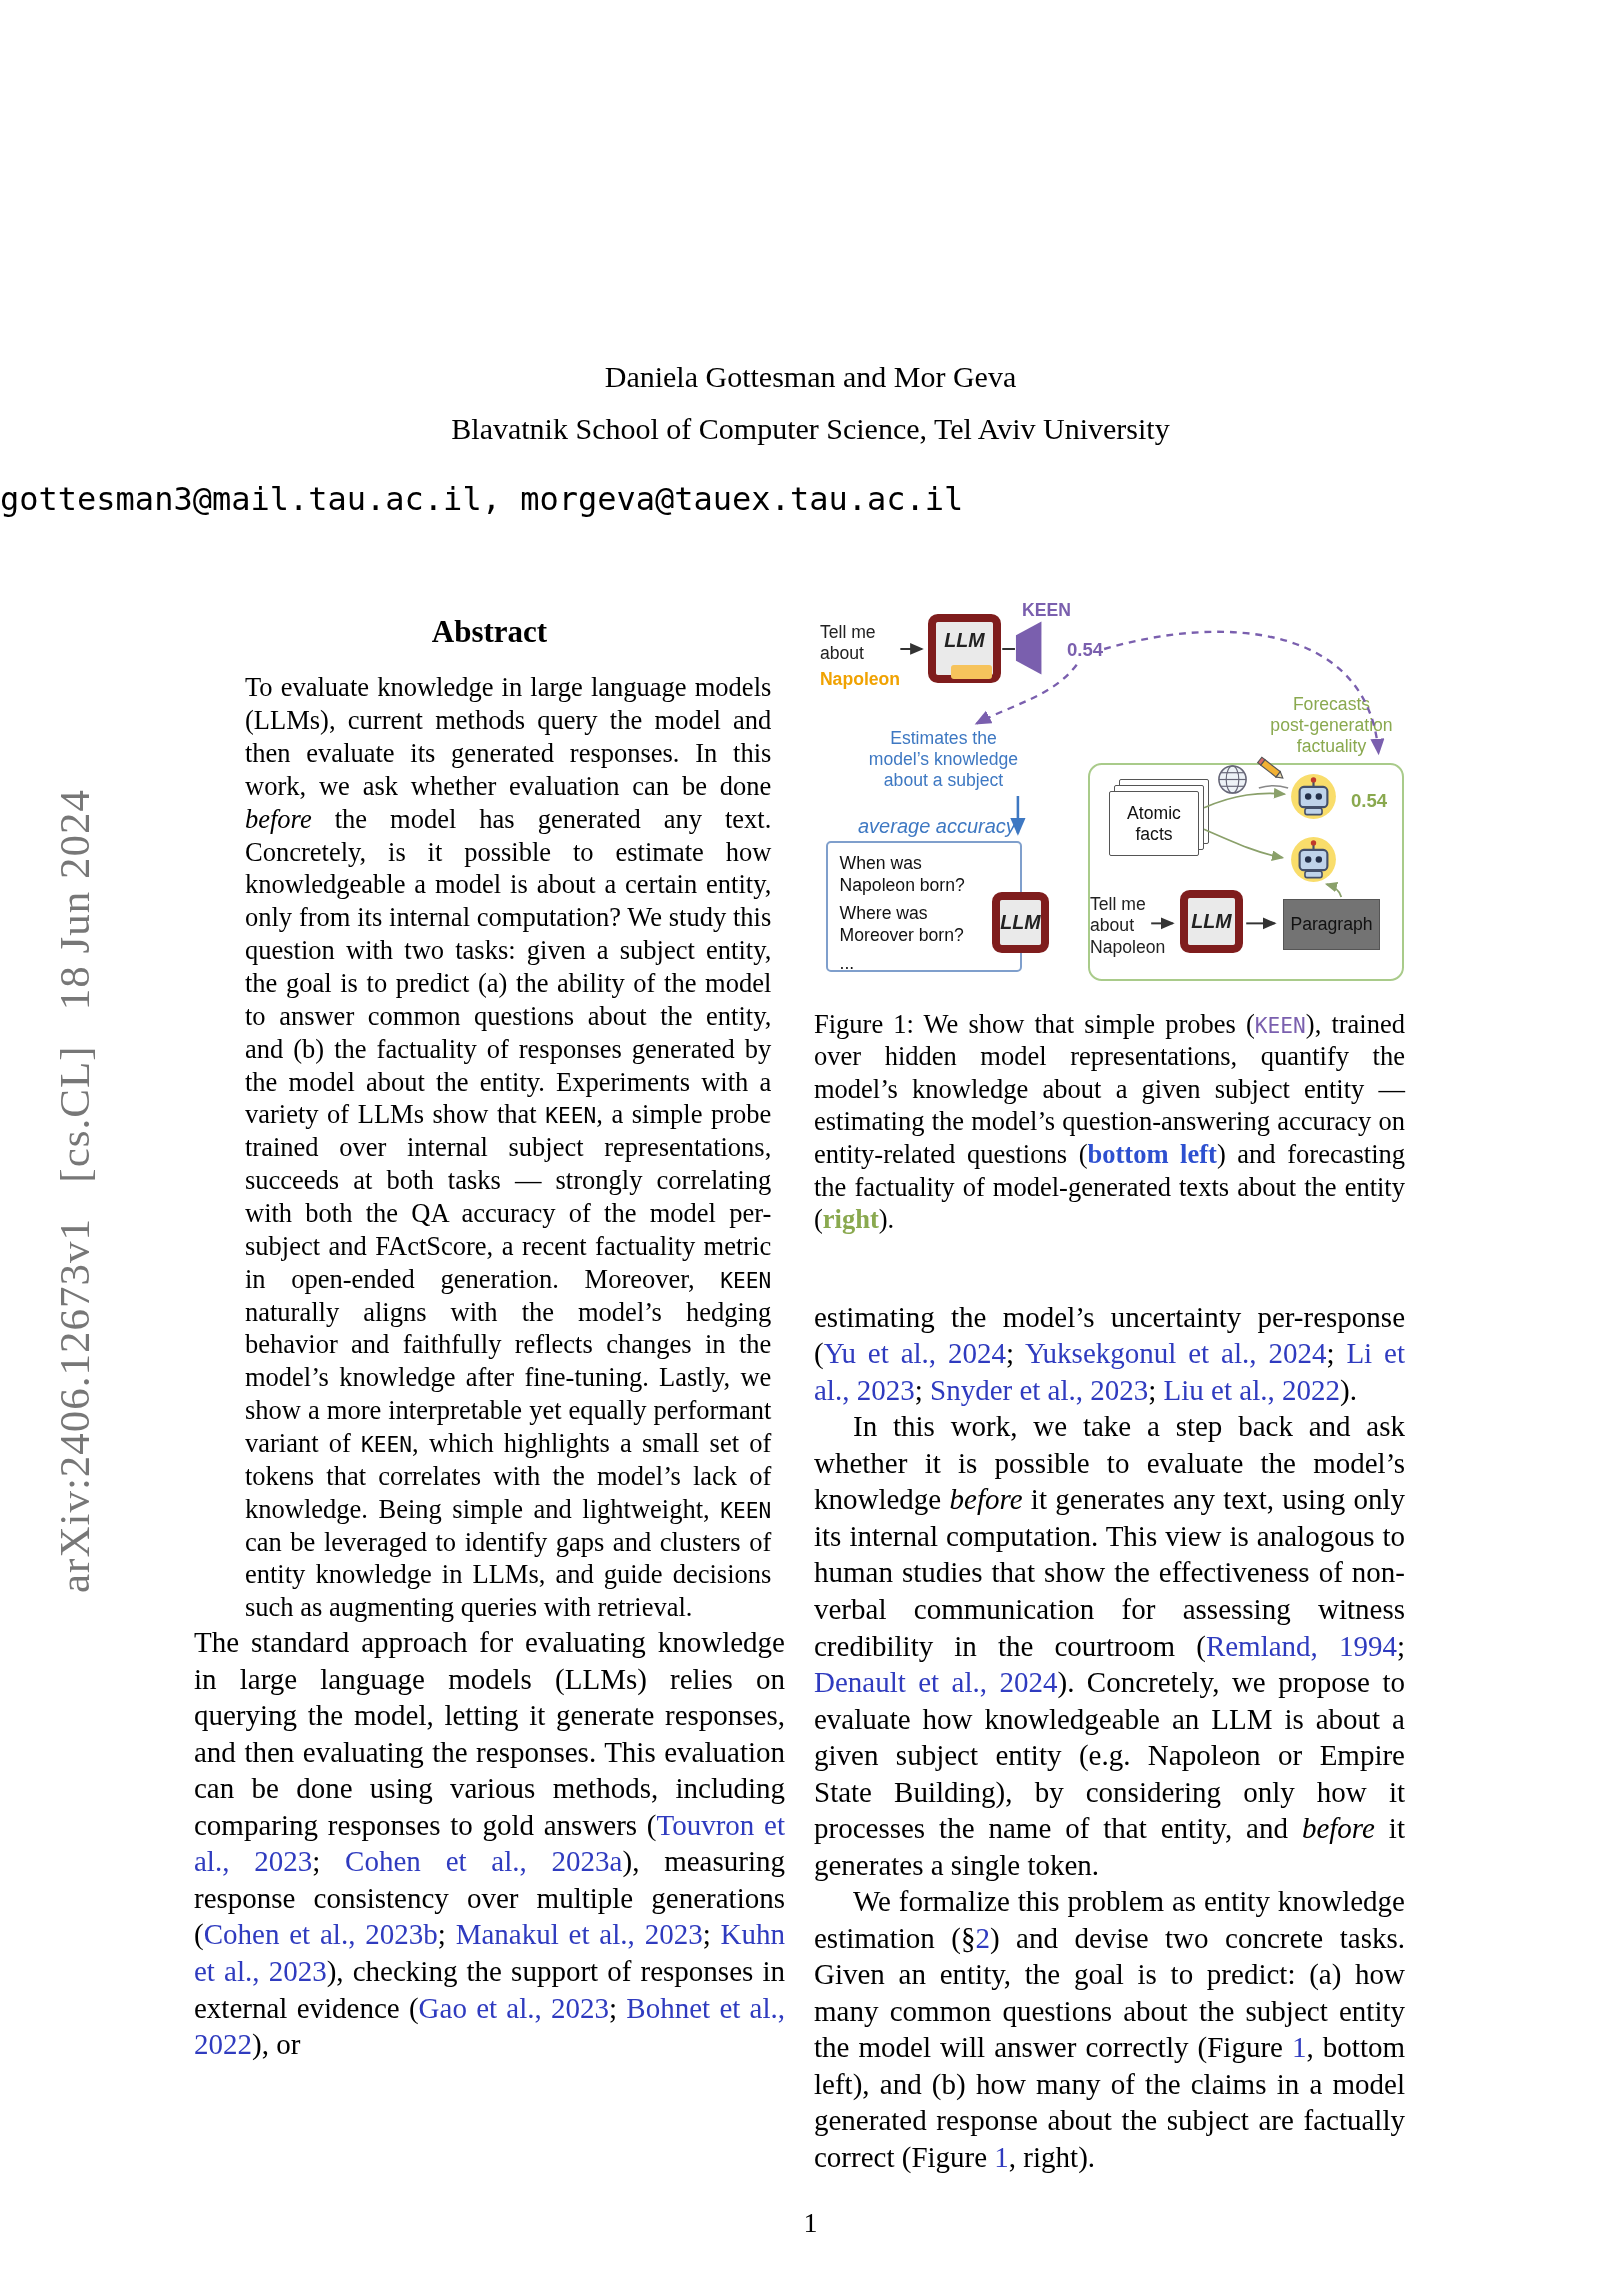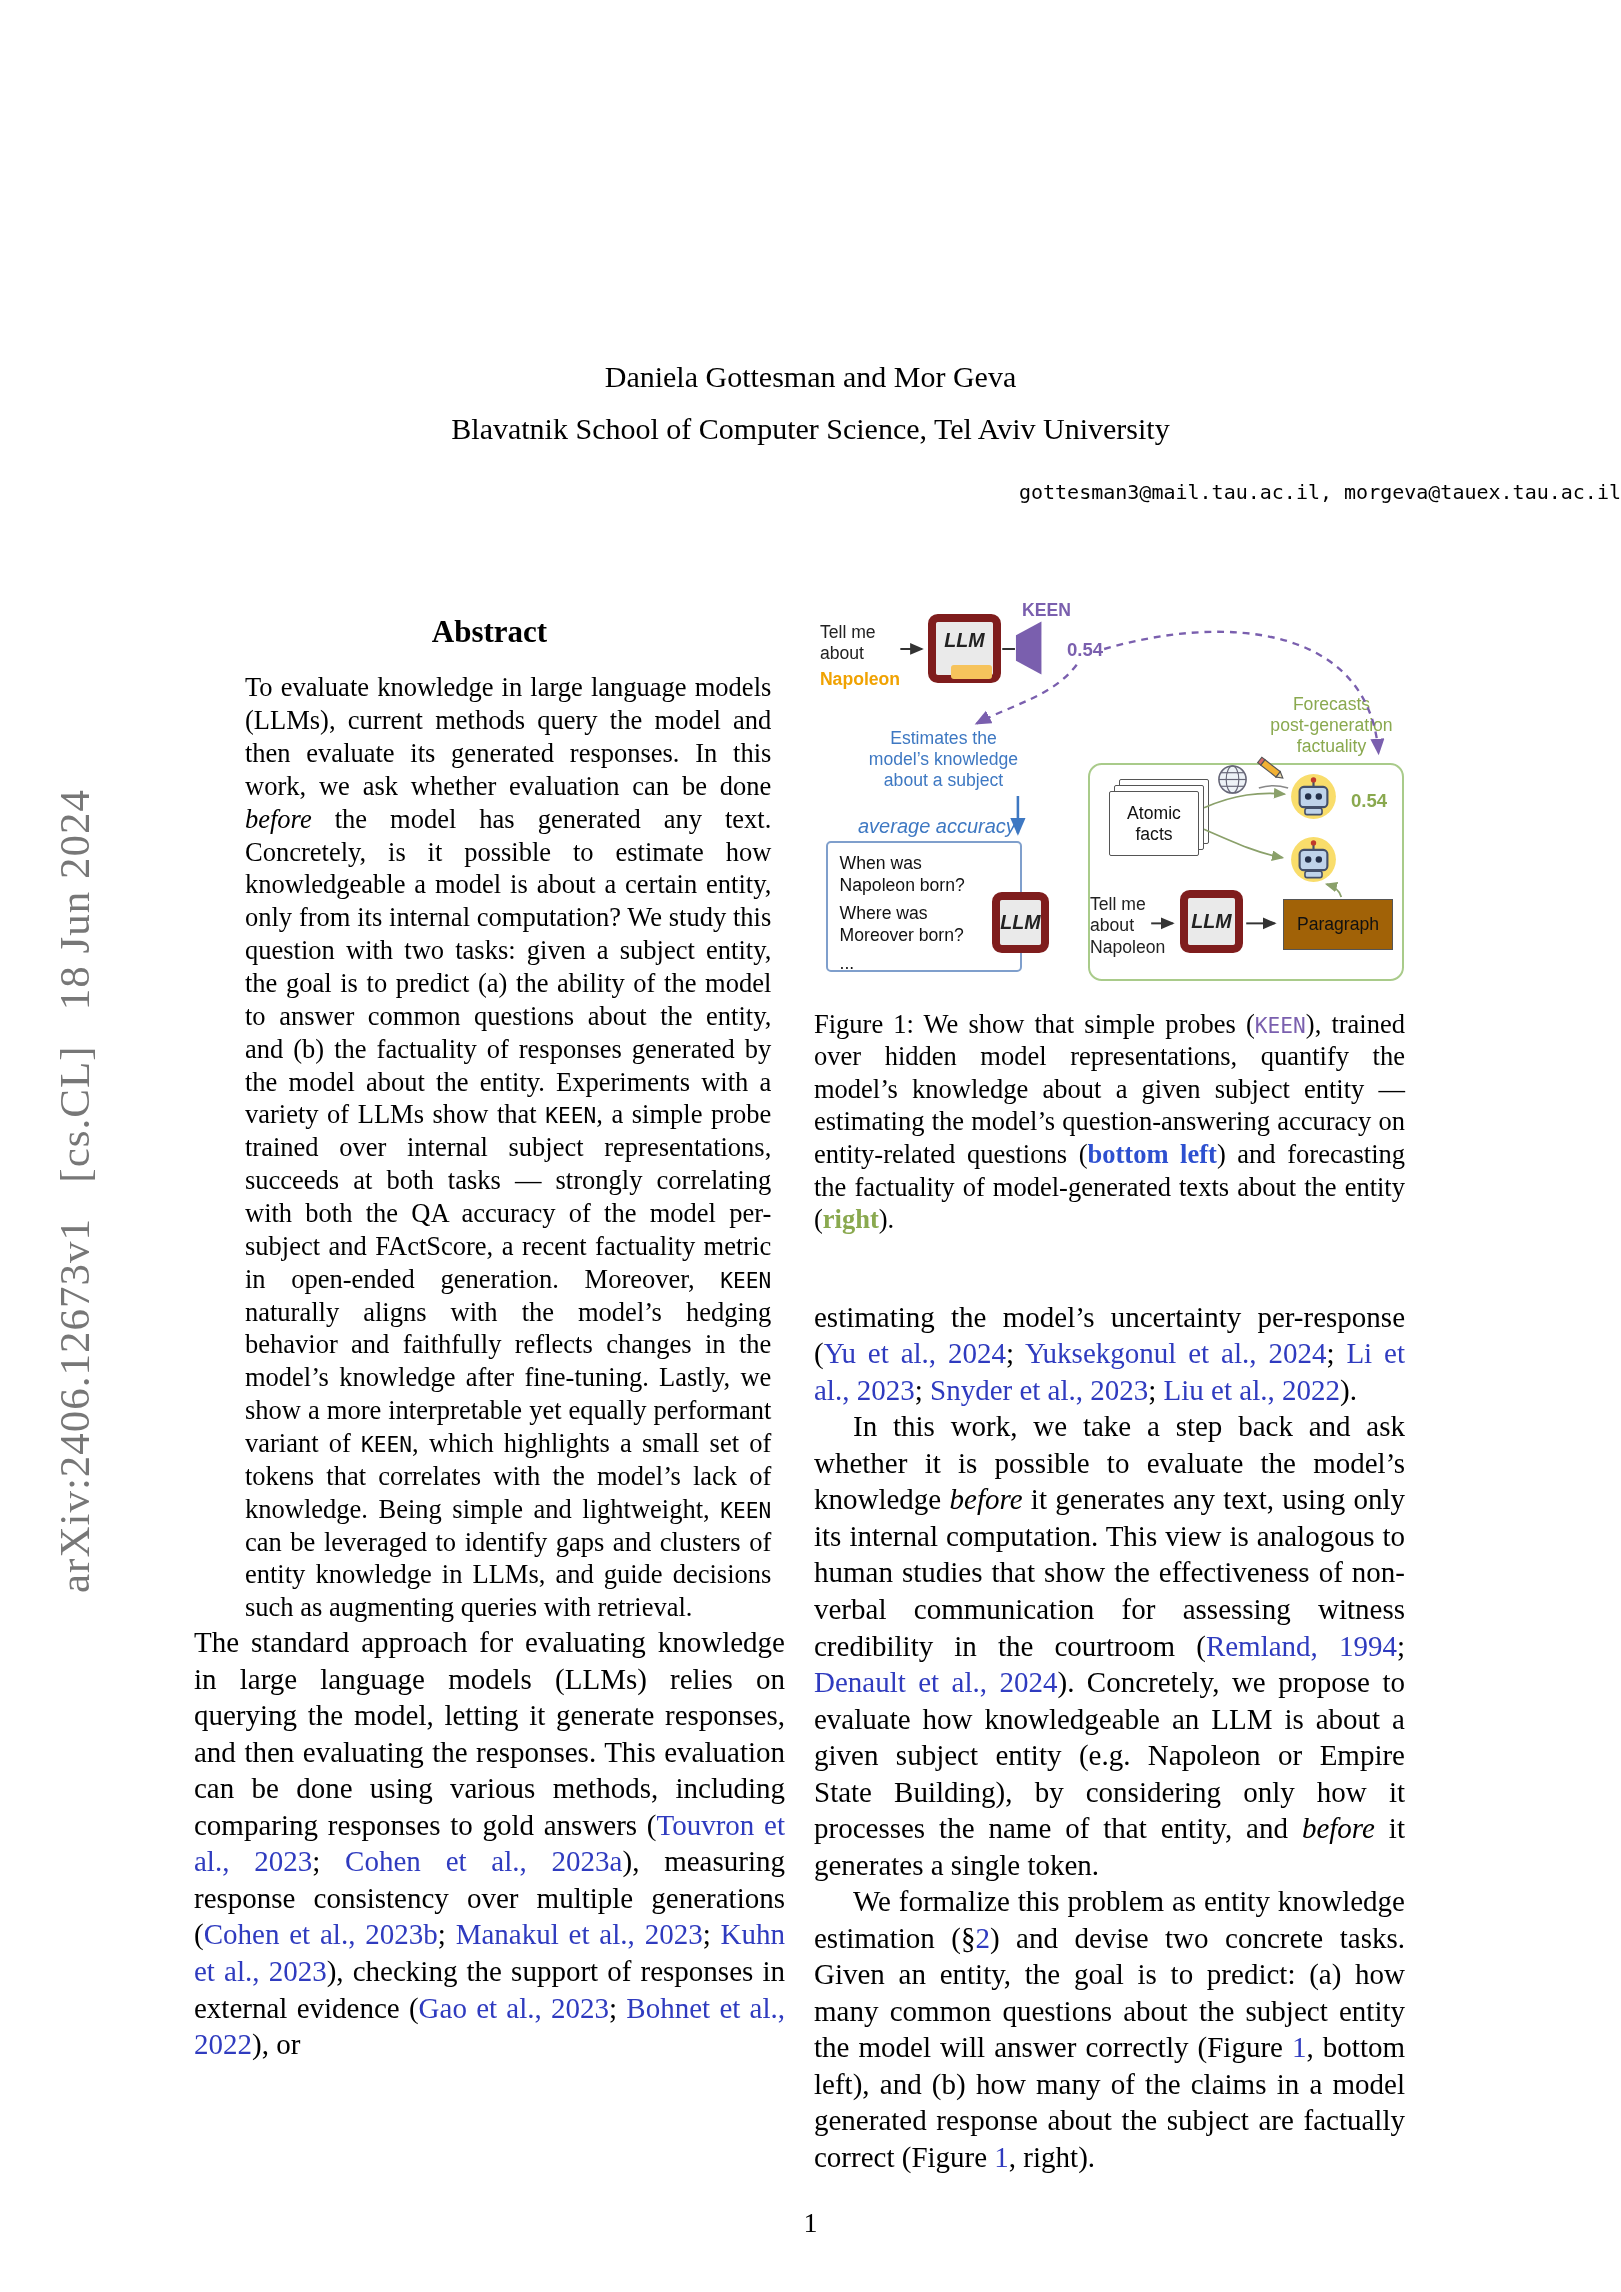--- a/index.html
+++ b/index.html
@@ -19,22 +19,22 @@
     color:var(--watermark_gray);
   }
   
   .title{
     position:absolute; top:200px; left:118px; right:118px;
     text-align:center; font-size:37px; font-weight:bold; line-height:1.25; white-space:pre-line;
   }
   .authors{position:absolute; top:360px; left:0; right:0; text-align:center; font-size:30px;}
   .affiliation{position:absolute; top:412px; left:0; right:0; text-align:center; font-size:30px;}
   .emails{
-    position:absolute; top:480px; left:0; right:0; text-align:right;
-    font-family:"DejaVu Sans Mono","Liberation Mono",monospace; font-size:20px;padding-left:35px;
+    position:absolute; top:480px; left:0; right:0; text-align:left;
+    font-family:"DejaVu Sans Mono","Liberation Mono",monospace; font-size:32px;
   }
   
   .columns{position:absolute; top:600px; left:194px; width:1237px; display:flex; gap:29px;}
   .col{width:591px;}
   .abstract-heading{margin:13.7px 0 21.6px 0; text-align:center; font-size:31px; font-weight:bold;}
   .abstract-body{
     margin:0; padding:0 13.7px 0 51px; font-size:26.5px; line-height:1.24; text-align:justify;
   }
   .section-heading{margin:43px 0 27.4px 0; font-size:31px; font-weight:bold;}
   .section-heading .gap{display:inline-block; width:35px;}
@@ -76,21 +76,21 @@
     position:absolute; left:274px; top:163px; width:316px; height:218px;
     border:2.5px solid var(--green_border); border-radius:13.7px; box-sizing:border-box; z-index:1;
   }
   .stack-rect{
     position:absolute; width:90px; height:65px; background:#fff; border:1.5px solid #555;
     border-radius:2px; box-sizing:border-box; z-index:2;
   }
   .stack-front{display:flex; align-items:center; justify-content:center; text-align:center;
     font-size:17.6px; line-height:1.15; color:#111;}
   .para-box{
-    position:absolute; left:469px; top:299px; width:110px; height:51px; background:#a16207;
+    position:absolute; left:469px; top:299px; width:97px; height:51px; background:#737373;
     border:1.5px solid #555; box-sizing:border-box; display:flex; align-items:center;
     justify-content:center; font-size:17.6px; color:#111; z-index:2;
   }
   .fig-svg{position:absolute; left:0; top:0; z-index:6; pointer-events:none;}
   .icon-abs{position:absolute; z-index:4;}
   .ln-black{stroke:#333; stroke-width:2; fill:none;}
   .ln-purple-dash{stroke:var(--keen_purple); stroke-width:2.4; stroke-dasharray:7 6; fill:none;}
   .ln-blue{stroke:var(--fig_blue); stroke-width:2.6; fill:none;}
   .ln-gray{stroke:#8AA06A; stroke-width:1.8; fill:none;}
   .keen-shape{fill:var(--keen_purple);}

